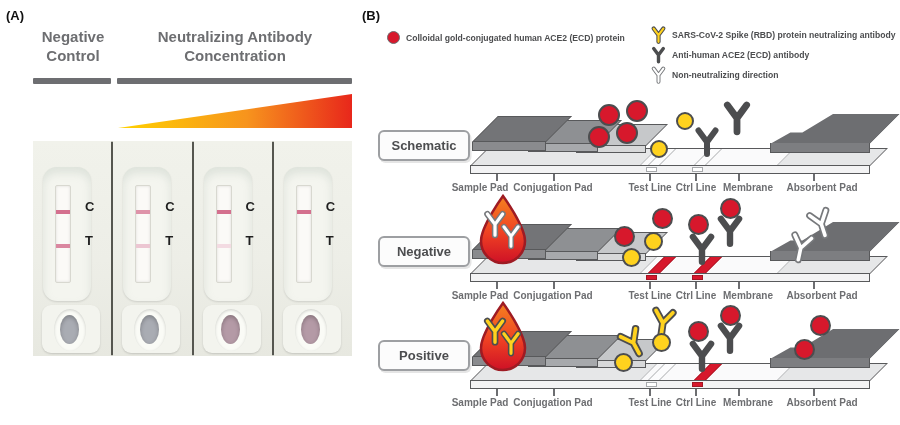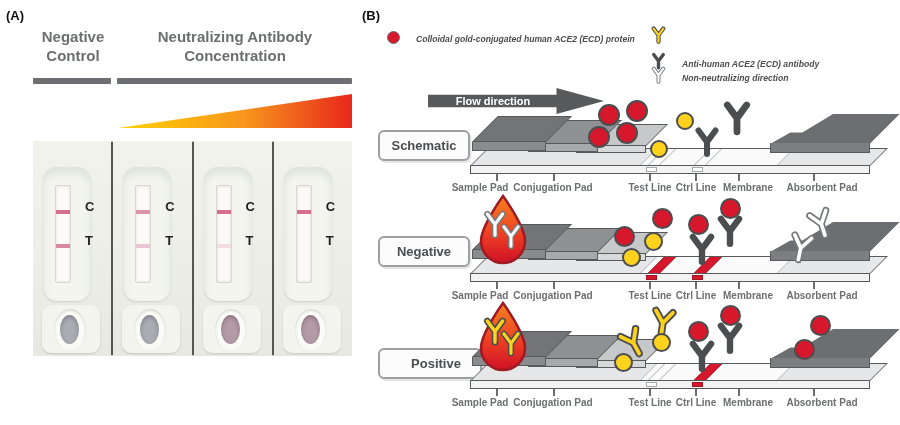--- a/index.html
+++ b/index.html
@@ -35,21 +35,21 @@
   .ct.c{top:58px;} .ct.t{top:92px;}
   .well-plate{position:absolute;left:9px;top:164px;width:58px;height:48px;border-radius:9px;
               background:#F3F4EE;box-shadow:0 1px 2px rgba(0,0,0,.15);}
   .well-outer{position:absolute;left:12px;top:4px;width:32px;height:42px;border-radius:50%;
               background:#FAFBF6;box-shadow:inset 0 1px 3px rgba(0,0,0,.18);}
   .well-inner{position:absolute;left:6px;top:6px;width:19px;height:29px;border-radius:50%;
               background:#A9ACB3;box-shadow:inset 0 2px 4px rgba(0,0,0,.25);}
   .well-inner.pinkish{background:#B49AA6;}
 
   
-  .leg-item{position:absolute;display:flex;align-items:flex-end;gap:16px;white-space:nowrap;font-style:italic;}
+  .leg-item{position:absolute;display:flex;align-items:center;gap:6px;white-space:nowrap;}
   .leg-item .txt{font-size:8.6px;font-weight:bold;color:#4C4D4F;}
   .dot{width:13px;height:13px;border-radius:50%;border:1.8px solid #6D6E71;box-sizing:border-box;}
   .dot.red{background:var(--red);} .dot.yellow{background:var(--yellow);}
 
   
   .flow-arrow{position:absolute;left:428px;top:88px;width:176px;height:26px;background:var(--ink);
               clip-path:polygon(0 26%,73% 26%,73% 0,100% 50%,73% 100%,73% 74%,0 74%);
               display:flex;align-items:center;}
   .flow-arrow span{width:130px;text-align:center;color:#fff;font-size:11px;font-weight:bold;}
 
@@ -198,42 +198,40 @@
   <div class="leg-item" style="left:387px;top:31px;">
     <div class="dot red"></div>
     <div class="txt">Colloidal gold-conjugated human ACE2 (ECD) protein</div>
   </div>
 
   <div class="leg-item" style="left:651px;top:26px;">
     <svg class="ab yellowab" style="position:static" width="15" height="17" viewBox="0 0 26 30">
         <use href="#abp" class="s0"></use>
         <use href="#abp" class="s1"></use>
       </svg>
-  </div>
-  <div class="leg-item" style="left:651px;top:46px;margin-top:6px;">
+    <div class="txt">SARS-CoV-2 Spike (RBD) protein neutralizing antibody</div>
+  </div>
+  <div class="leg-item" style="left:651px;top:46px;">
     <svg class="ab dark" style="position:static" width="15" height="17" viewBox="0 0 26 30">
         <use href="#abp" class="s1"></use>
       </svg>
     <div class="txt">Anti-human ACE2 (ECD) antibody</div>
   </div>
   <div class="leg-item" style="left:651px;top:66px;">
     <svg class="ab whiteab" style="position:static" width="15" height="17" viewBox="0 0 26 30">
         <use href="#abp" class="s0"></use>
         <use href="#abp" class="s1"></use>
       </svg>
     <div class="txt">Non-neutralizing direction</div>
   </div>
 
-  <div class="flow-arrow">
-    <span>Flow direction</span>
-  </div>
 
   <div class="rowtag" style="top:130px;">Schematic</div>
   <div class="rowtag" style="top:236px;">Negative</div>
-  <div class="rowtag" style="top:348px;padding-left:12px;">Positive</div>
+  <div class="rowtag" style="top:340px;">Positive</div>
 
   <div class="scene" style="top:100px;">
     <div class="base-top">
       <div class="chan"></div>
       <div class="slotline t"></div>
       <div class="slotline c"></div>
     </div>
     <div class="base-front">
       <div class="fmark t"></div>
       <div class="fmark c"></div>

